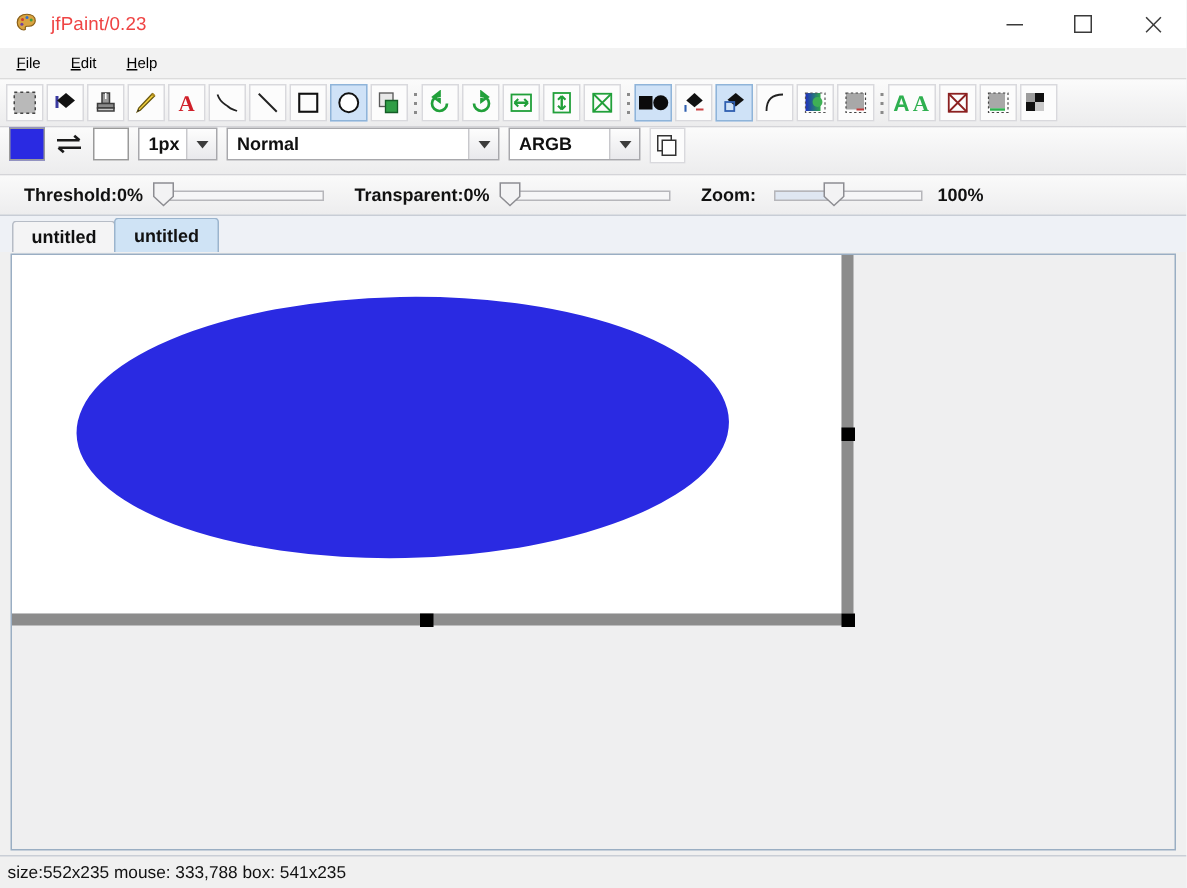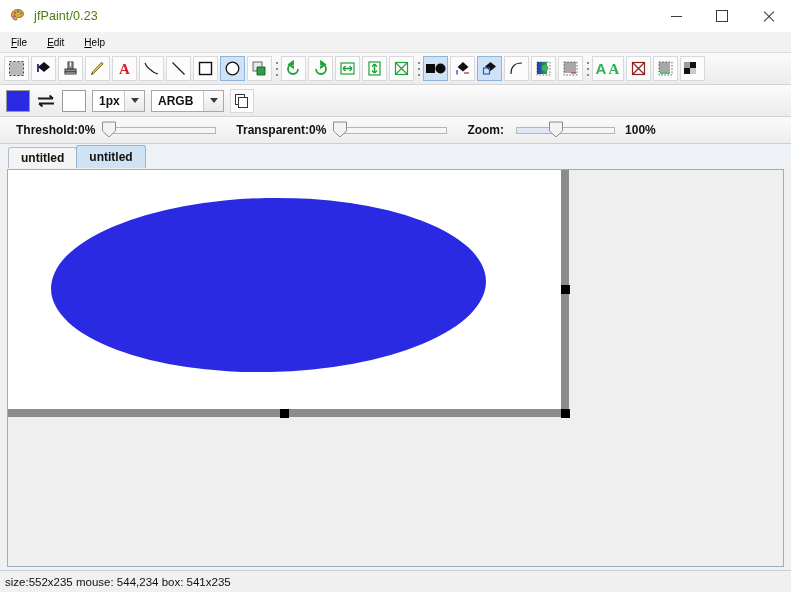--- a/index.html
+++ b/index.html
@@ -15,21 +15,21 @@
   .titlebar{
     position:absolute;left:0;top:0;width:791px;height:32px;
     background:#ffffff;border-bottom:1px solid #e4e4e4;
     display:flex;align-items:center;
   }
   .tb-icon{
     width:16px;height:16px;margin-left:10px;margin-right:8px;
     position:relative;flex:0 0 auto;
   }
   .tb-title{
-    font-size:12.5px;color:#4d7c0f;letter-spacing:.1px;
+    font-size:12.5px;color:#ef4444;letter-spacing:.1px;
   }
   .tb-btns{margin-left:auto;display:flex;height:32px;}
   .tb-btn{
     width:46px;height:32px;display:flex;align-items:center;justify-content:center;
     color:#3a3a3a;font-size:13px;
   }
   .glyph-min{display:block;width:11px;height:1px;background:#3a3a3a;}
   .glyph-max{display:block;width:10px;height:10px;border:1px solid #3a3a3a;}
   .glyph-close{display:block;position:relative;width:11px;height:11px;}
   .glyph-close:before,.glyph-close:after{
@@ -67,21 +67,21 @@
     width:7px;height:25px;display:flex;flex-direction:column;
     align-items:center;justify-content:center;
   }
   .tsep i{display:block;width:2px;height:2px;background:#8a8a8a;margin:2px 0;}
 
   
   .toolbar2{
     position:absolute;left:0;top:85px;width:791px;height:32px;
     background:linear-gradient(#fbfbfb,#ececed);
     border-bottom:1px solid #d4d4d8;
-    display:flex;align-items:center;padding-left:6px;box-sizing:border-box;
+    display:flex;padding-left:6px;box-sizing:border-box;
   }
   .swatch{
     width:24px;height:22px;border:1px solid #9a9a9a;box-sizing:border-box;
     background:#fff;
   }
   .swapbtn{
     width:26px;height:22px;display:flex;align-items:center;justify-content:center;
     margin:0 3px;
   }
   .combo{
@@ -458,22 +458,28 @@
     </div>
     <div class="swatch" id="bg-swatch" style="background: rgb(255, 255, 255);"></div>
 
     <div class="combo" style="width:53px;">
       <span class="ctext">1px</span>
       <span class="carrow">
           <i class="arrowdown"></i>
         </span>
     </div>
 
-
-    <div class="combo" style="width:73px;">
+    <div class="combo" style="width:182px;">
+      <span class="ctext">Normal</span>
+      <span class="carrow">
+          <i class="arrowdown"></i>
+        </span>
+    </div>
+
+    <div class="combo" style="width:88px;">
       <span class="ctext">ARGB</span>
       <span class="carrow">
           <i class="arrowdown"></i>
         </span>
     </div>
 
     <div class="copybtn">
       <span>
         <svg width="16" height="16" viewBox="0 0 16 16">
           <rect x="1.5" y="1.5" width="9" height="10" fill="#fff" stroke="#333" stroke-width="1"></rect>
@@ -533,16 +539,16 @@
       </div>
       <div class="border-right"></div>
       <div class="border-bottom"></div>
       <div class="handle h-right"></div>
       <div class="handle h-bottom"></div>
       <div class="handle h-corner"></div>
     </div>
   </div>
 
   <div class="statusbar">
-    <span class="stext">size:552x235 mouse: 544,234 box: 541x235</span>
+    <span class="stext">size:552x235 mouse: 333,788 box: 541x235</span>
   </div>
 
 </div>
 
 </body></html>

